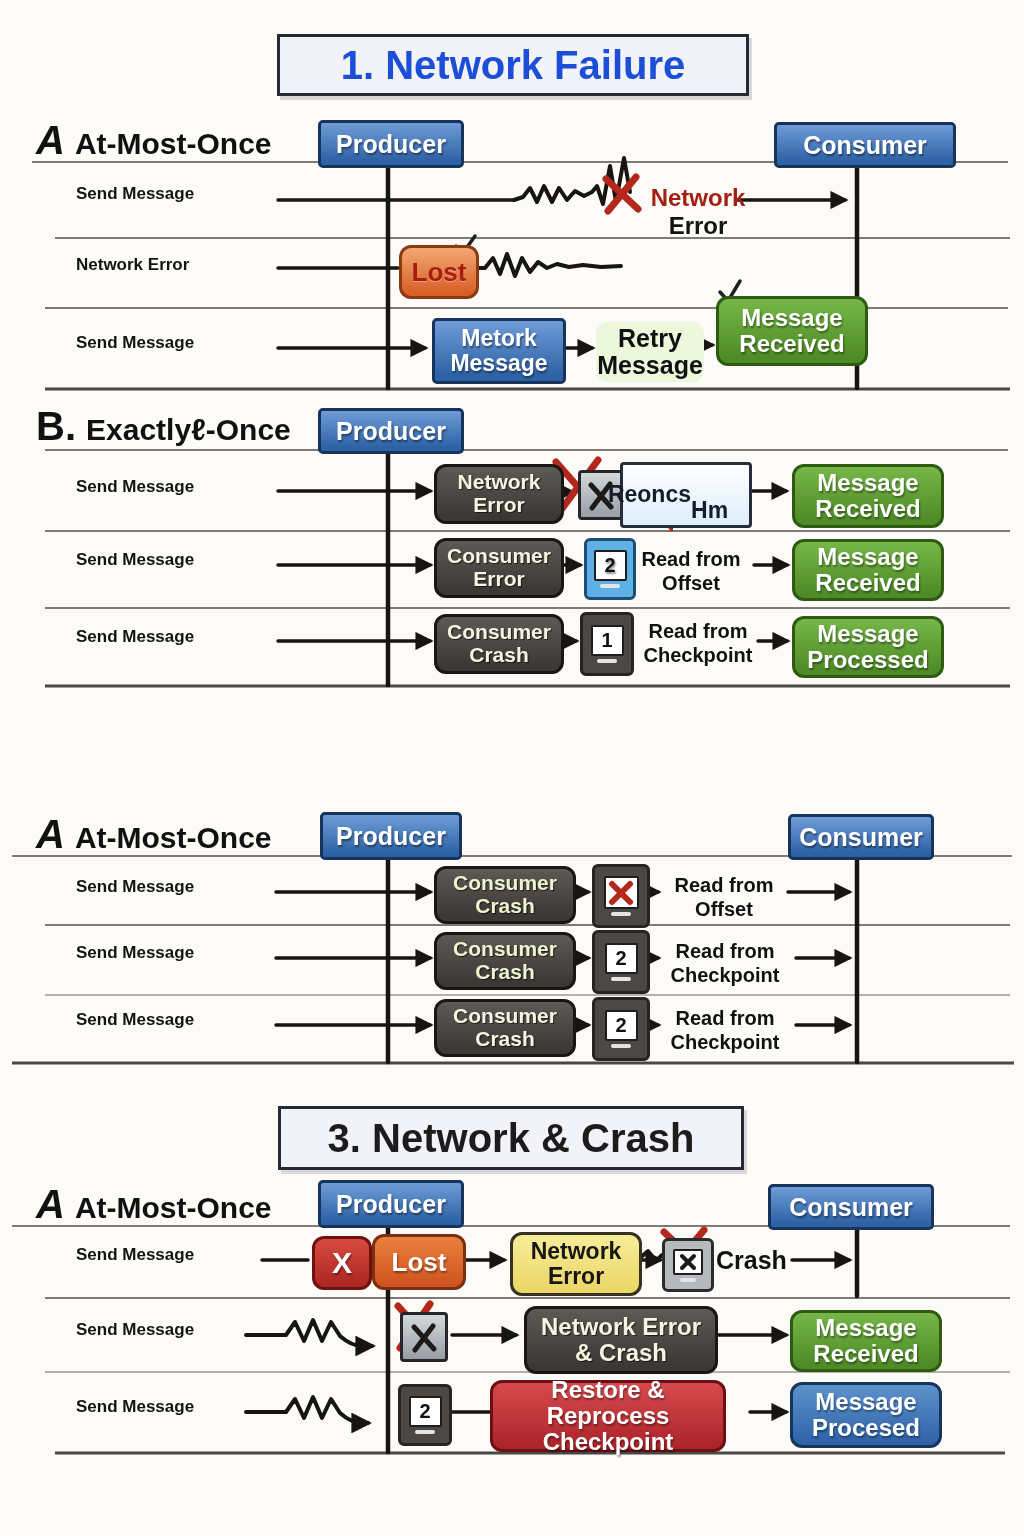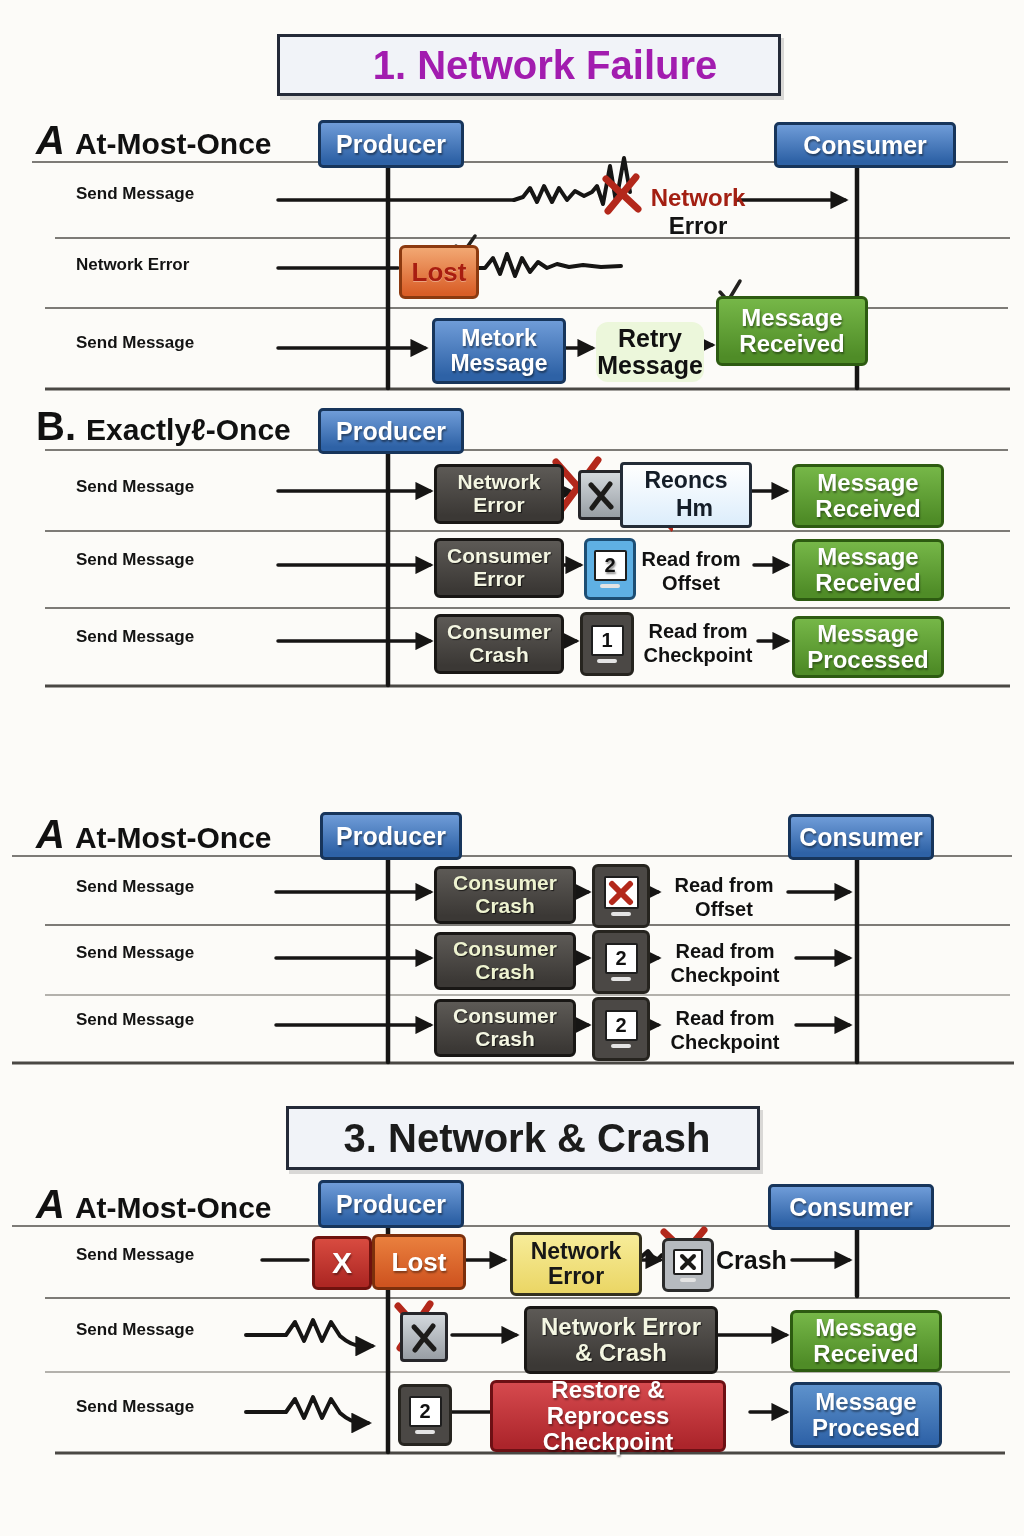--- a/index.html
+++ b/index.html
@@ -19,53 +19,53 @@
   .redx{stroke:#b3281b;stroke-width:7;stroke-linecap:round;}
   .blkx{stroke:#1c1b19;stroke-width:5;stroke-linecap:round;}
   .chk{stroke:#22211f;stroke-width:3.5;fill:none;stroke-linecap:round;stroke-linejoin:round;}
   .redcurve{stroke:#b3281b;stroke-width:4.5;fill:none;stroke-linecap:round;}
 
   .title{
     position:absolute;display:flex;align-items:center;justify-content:center;
     background:#f1f3f8;border:3px solid #242a38;color:#1c1c1c;
     font-size:40px;font-weight:700;box-shadow:3px 4px 0 rgba(60,60,60,.18);
   }
-  .title.navy{color:#a21caf;padding-left:32px;}
+  .title.navy{color:#1d4ed8;}
 
   .seclabel{position:absolute;display:flex;align-items:baseline;gap:10px;color:#111;}
   .seclabel .letter{font-size:40px;font-weight:700;font-style:italic;line-height:1;}
   .seclabel .name{font-size:30px;font-weight:700;}
 
   .rowlabel{position:absolute;font-size:17px;font-weight:700;color:#131313;white-space:nowrap;}
 
   .box{
     position:absolute;display:flex;align-items:center;justify-content:center;
     text-align:center;font-weight:700;line-height:1.08;white-space:pre-line;
-    border-radius:6px;
+    border-radius:12px;
   }
   .blue{background:linear-gradient(180deg,#6f9cd8 0%,#2e62a6 90%);border:3px solid #17355b;color:#fff;
         font-size:25px;text-shadow:1px 2px 2px rgba(0,0,0,.45);border-radius:5px;}
   .green{background:linear-gradient(180deg,#76b748 0%,#4f8c27 90%);border:3px solid #2d5b11;color:#fff;
          font-size:24px;text-shadow:1px 2px 2px rgba(0,0,0,.4);}
   .darkbox{background:linear-gradient(180deg,#5d5a56 0%,#3b3835 90%);border:3px solid #191715;color:#f4f6e2;
         font-size:21px;text-shadow:1px 1px 1px rgba(0,0,0,.65);}
   .lost1{background:linear-gradient(180deg,#f2a873 0%,#d95e27 95%);border:3px solid #8c3a10;color:#a81d10;
         font-size:26px;text-shadow:0 1px 0 rgba(255,255,255,.35);}
   .lost3{background:linear-gradient(180deg,#ea803e 0%,#cf5420 95%);border:3px solid #7c2f0c;color:#fff;
         font-size:26px;text-shadow:1px 2px 2px rgba(0,0,0,.4);}
   .redbtn{background:linear-gradient(180deg,#d84b40 0%,#ad2723 95%);border:3px solid #6f120e;color:#fff;
         font-size:30px;text-shadow:1px 2px 2px rgba(0,0,0,.4);}
   .yellow{background:linear-gradient(180deg,#f7ec99 0%,#ebd767 95%);border:3px solid #35321f;color:#171717;
         font-size:23px;}
   .redbox{background:linear-gradient(180deg,#d64a4e 0%,#ac252b 95%);border:3px solid #6d1014;color:#fff;
         font-size:24px;text-shadow:1px 2px 2px rgba(0,0,0,.4);}
   .bluemsg{background:linear-gradient(180deg,#5e92cc 0%,#2f63a8 95%);border:3px solid #17355b;color:#fff;
         font-size:24px;text-shadow:1px 2px 2px rgba(0,0,0,.4);}
   .note{background:linear-gradient(180deg,#ffffff 0%,#dcedfb 100%);border:3px solid #242d38;color:#141d28;
-        font-size:23px;border-radius:4px;flex-direction:column;line-height:1.2;}
+        font-size:23px;border-radius:4px;flex-direction:row;line-height:1.2;}
 
   .nettext{position:absolute;display:flex;flex-direction:column;align-items:center;font-weight:700;line-height:1.15;}
   .nettext .t1{color:#a31f12;font-size:24px;}
   .nettext .t2{color:#131313;font-size:24px;}
 
   .retry{position:absolute;display:flex;align-items:center;justify-content:center;text-align:center;
          background:#ecf7db;border-radius:12px;color:#111;font-size:25px;font-weight:700;
          white-space:pre-line;line-height:1.1;padding:2px 4px;}
   .action{position:absolute;font-size:20px;font-weight:700;color:#111;white-space:pre-line;
           text-align:center;line-height:1.18;}
@@ -305,21 +305,21 @@
 Crash</div>
   <div class="monitor" style="left:592px;top:997px;width:52px;height:58px;">
     <div class="screen">
         <span>2</span>
       </div>
     <div class="mbase"></div>
   </div>
   <div class="action" style="left:654px;top:1007px;width:142px;">Read from
 Checkpoint</div>
 
-  <div class="title" style="left:286px;top:1106px;width:460px;height:58px;padding-left:8px;">
+  <div class="title" style="left:278px;top:1106px;width:460px;height:58px;">
     <span>3. Network &amp; Crash</span>
   </div>
   <div class="seclabel" style="left:36px;top:1184px;">
     <span class="letter">A</span>
     <span class="name">At-Most-Once</span>
   </div>
   <div class="box blue" style="left:318px;top:1180px;width:140px;height:42px;">Producer</div>
   <div class="box blue" style="left:768px;top:1184px;width:160px;height:40px;">Consumer</div>
 
   <div class="rowlabel" style="left:76px;top:1245px;">Send Message</div>

